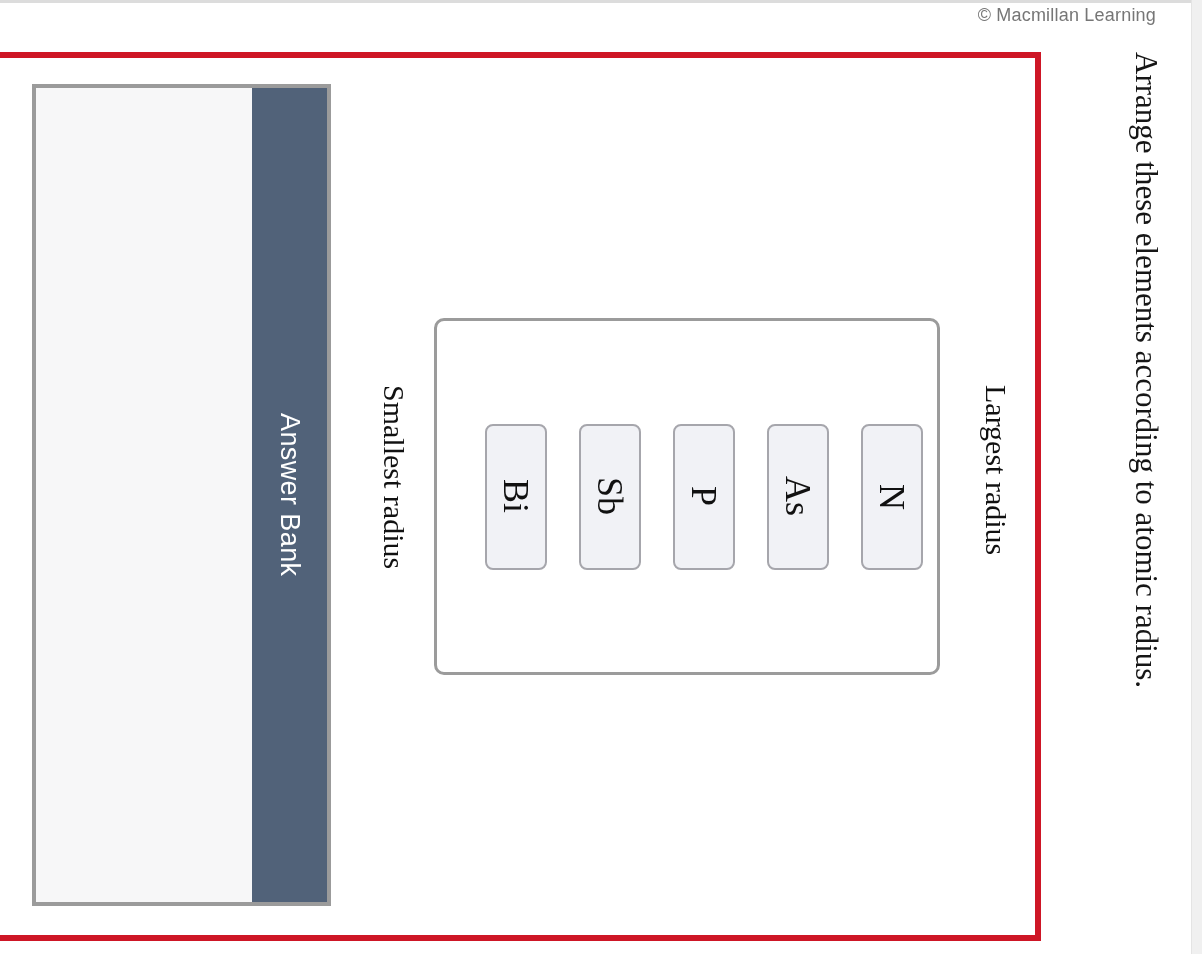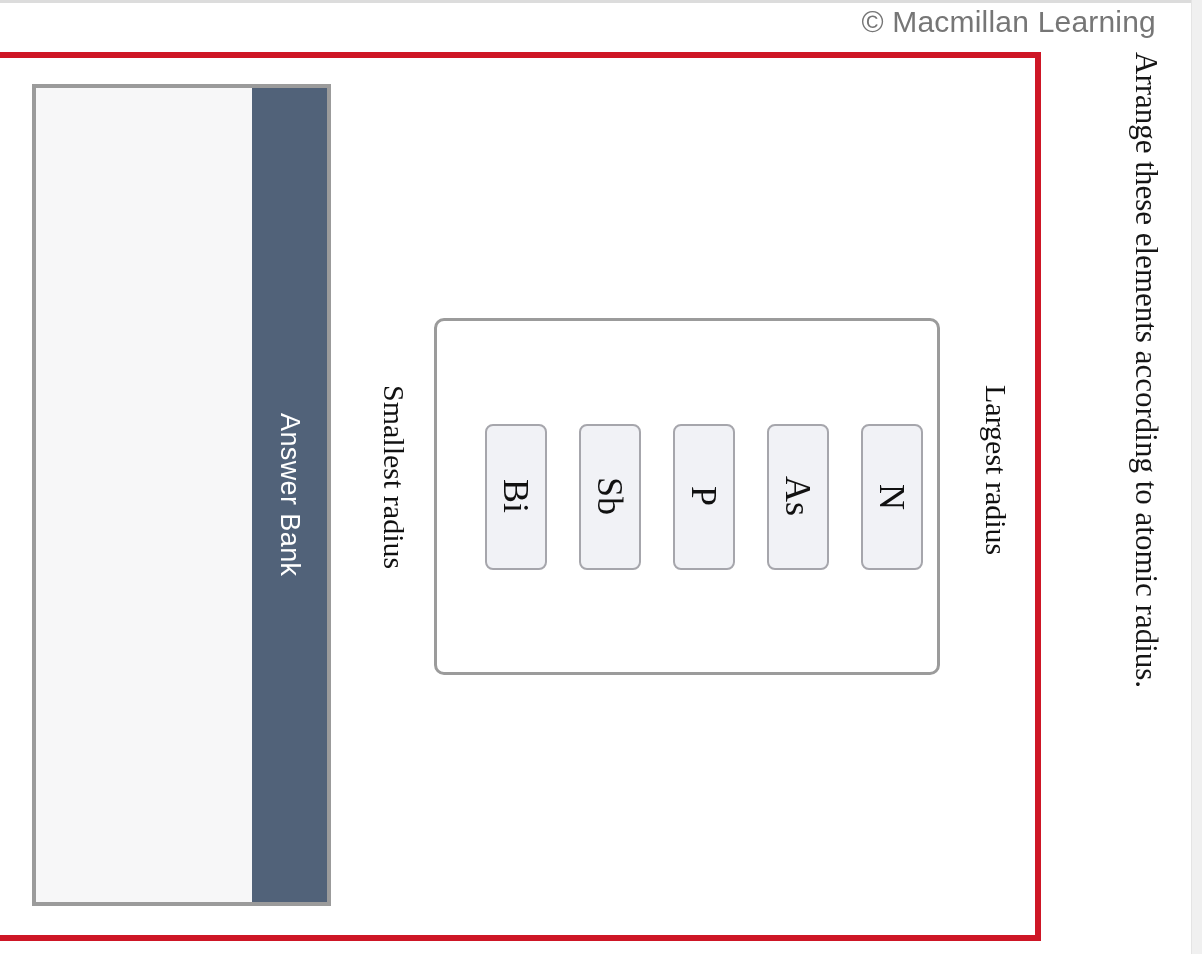--- a/index.html
+++ b/index.html
@@ -31,21 +31,21 @@
     width: 10px; height: 954px;
     background: #f0f0f0;
     border-left: 1px solid #e4e4e4;
   }
 
   
   .copyright {
     position: absolute;
     top: 5px;
     right: 46px;
-    font-size: 30px;
+    font-size: 18px;
     font-weight: 500;
     color: #767676;
     letter-spacing: 0.2px;
     white-space: nowrap;
   }
 
   
   .question-title {
     position: absolute;
     left: 1128px;

